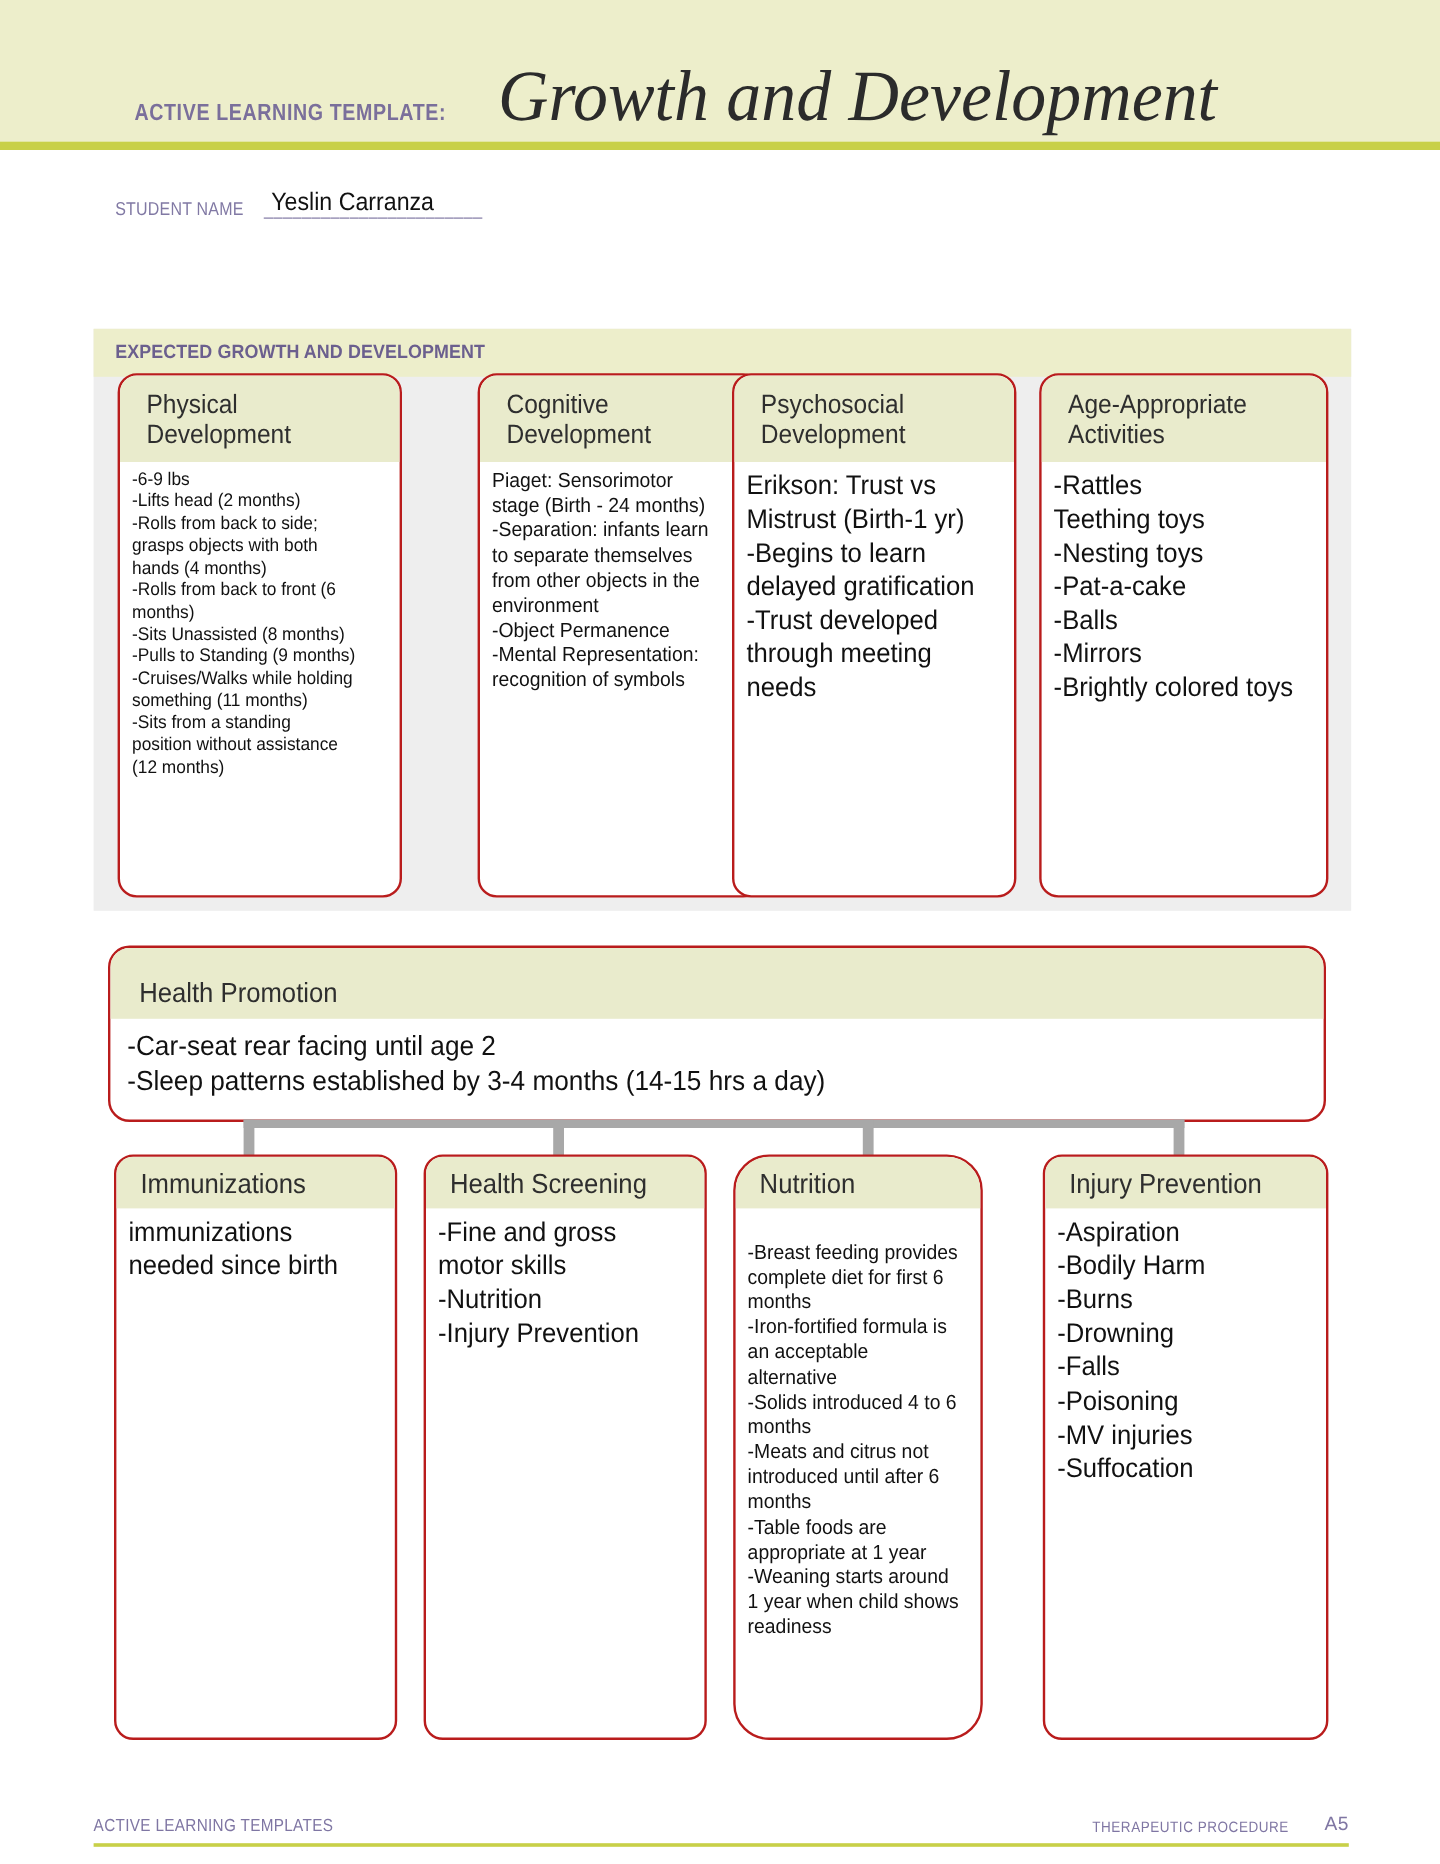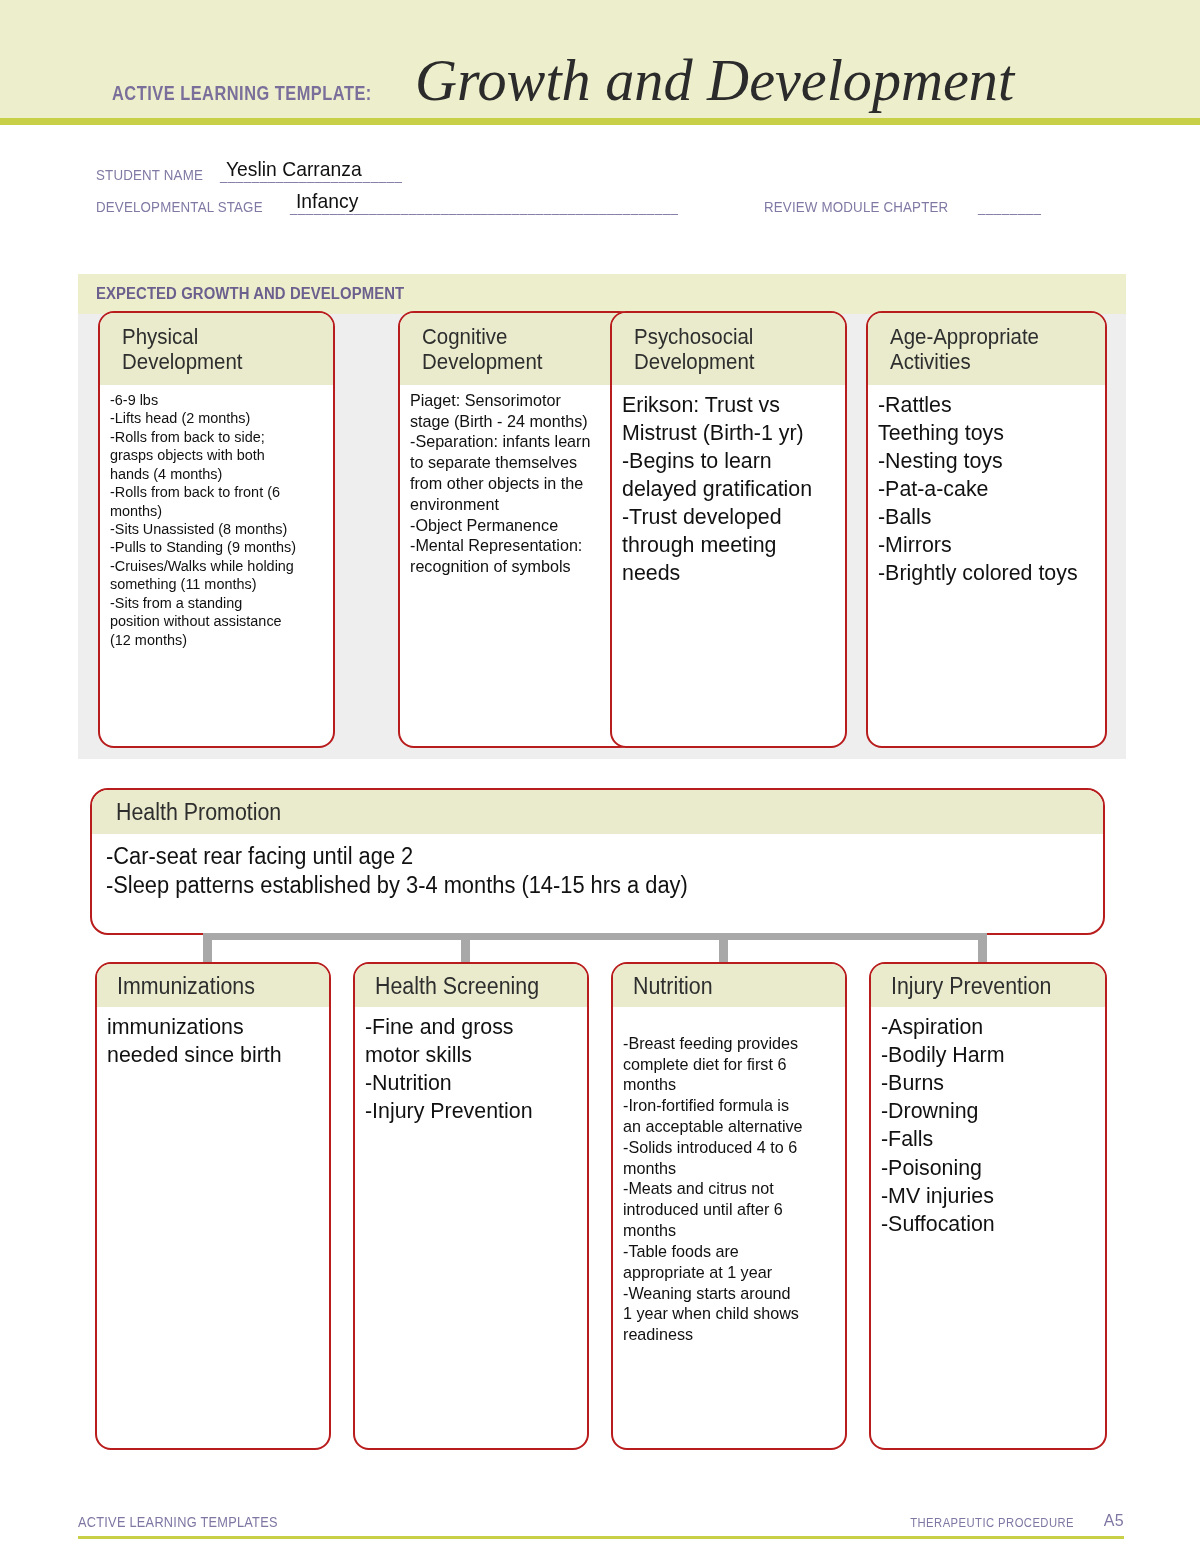--- a/index.html
+++ b/index.html
@@ -186,21 +186,21 @@
   #card-psycho      { left: 610px; top: 311px; width: 237px; height: 437px; }
   #card-activities  { left: 866px; top: 311px; width: 241px; height: 437px; }
 
   .card-head-2line { min-height: 64px; }
 
   
   #card-health {
     left: 90px; top: 788px; width: 1015px; height: 147px;
     border-radius: 18px;
   }
-  #card-health .card-head { padding: 9px 0 9px 24px; }
+  #card-health .card-head { padding: 24px 0 9px 24px; }
   #card-health .card-head-title { font-size: 23px; }
   #card-health .card-body { padding: 8px 14px 6px 14px; }
   #card-health .card-body p { font-size: 23px; line-height: 1.25; transform: scaleX(0.95); transform-origin: left top; }
 
   
   .connector {
     position: absolute;
     background: #a8a8a8;
   }
   .conn-h {
@@ -211,21 +211,21 @@
   }
   .conn-v { width: 9px; height: 32px; top: 933px; }
   #conn-v1 { left: 203px; }
   #conn-v2 { left: 461px; }
   #conn-v3 { left: 719px; }
   #conn-v4 { left: 978px; }
 
   
   #card-immun   { left: 95px;  top: 962px; width: 236px; height: 488px; }
   #card-screen  { left: 353px; top: 962px; width: 236px; height: 488px; }
-  #card-nutri   { left: 611px; top: 962px; width: 236px; height: 488px; }
+  #card-nutri   { left: 611px; top: 962px; width: 208px; height: 488px; border-radius: 30px; }
   #card-injury  { left: 869px; top: 962px; width: 238px; height: 488px; }
 
   .bottom-card .card-head { padding: 9px 0 8px 20px; }
   .bottom-card .card-head-title { font-size: 23px; }
 
   
   .footer {
     position: absolute;
     left: 78px;
     top: 1512px;
@@ -285,29 +285,20 @@
 <div class="formblock">
 
   <div class="formrow">
     <span class="flabel">STUDENT NAME</span>
     <span class="fvalwrap">
       <span class="fval">Yeslin Carranza</span>
       <span class="fdash">_______________________</span>
     </span>
   </div>
 
-  <div class="formrow">
-    <span class="flabel">DEVELOPMENTAL STAGE</span>
-    <span class="fvalwrap">
-      <span class="fval">Infancy</span>
-      <span class="fdash">_________________________________________________</span>
-    </span>
-    <span class="flabel" style="margin-left:22px;">REVIEW MODULE CHAPTER</span>
-    <span class="fdash">________</span>
-  </div>
 
 </div>
 
 <div class="panel">
   <div class="panel-band">
     <span>EXPECTED GROWTH AND DEVELOPMENT</span>
   </div>
 </div>
 
 <div class="card t-sm" id="card-physical">

